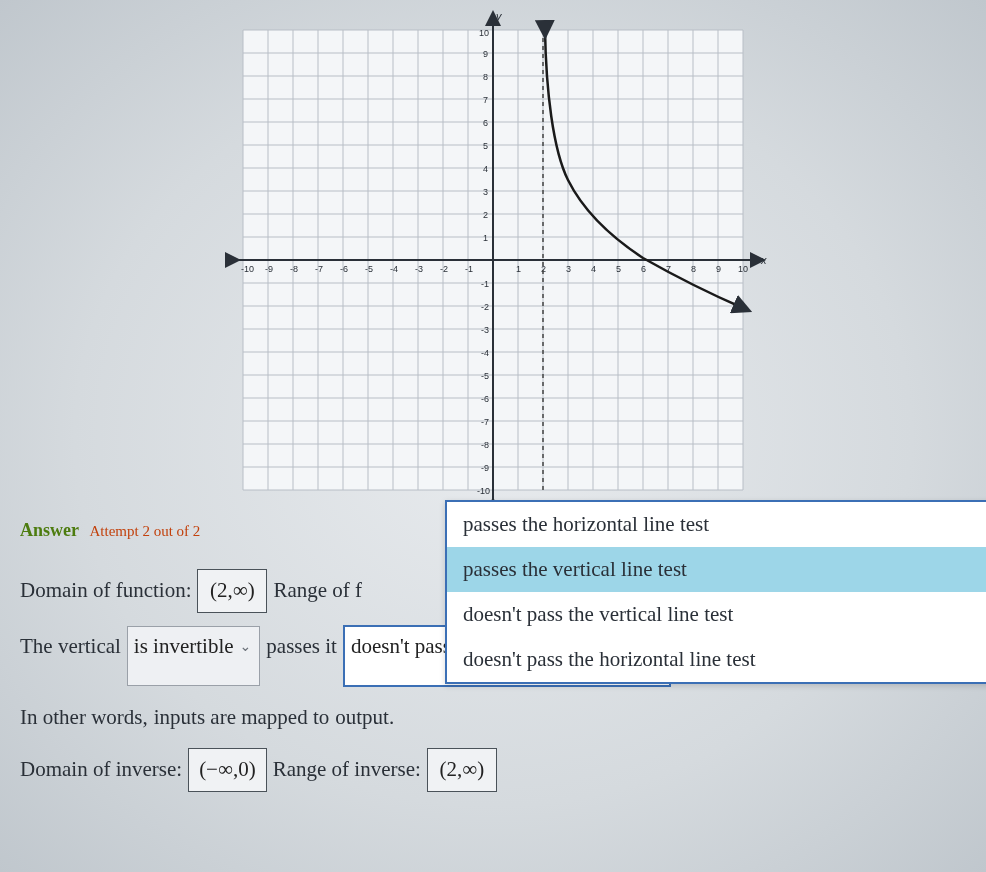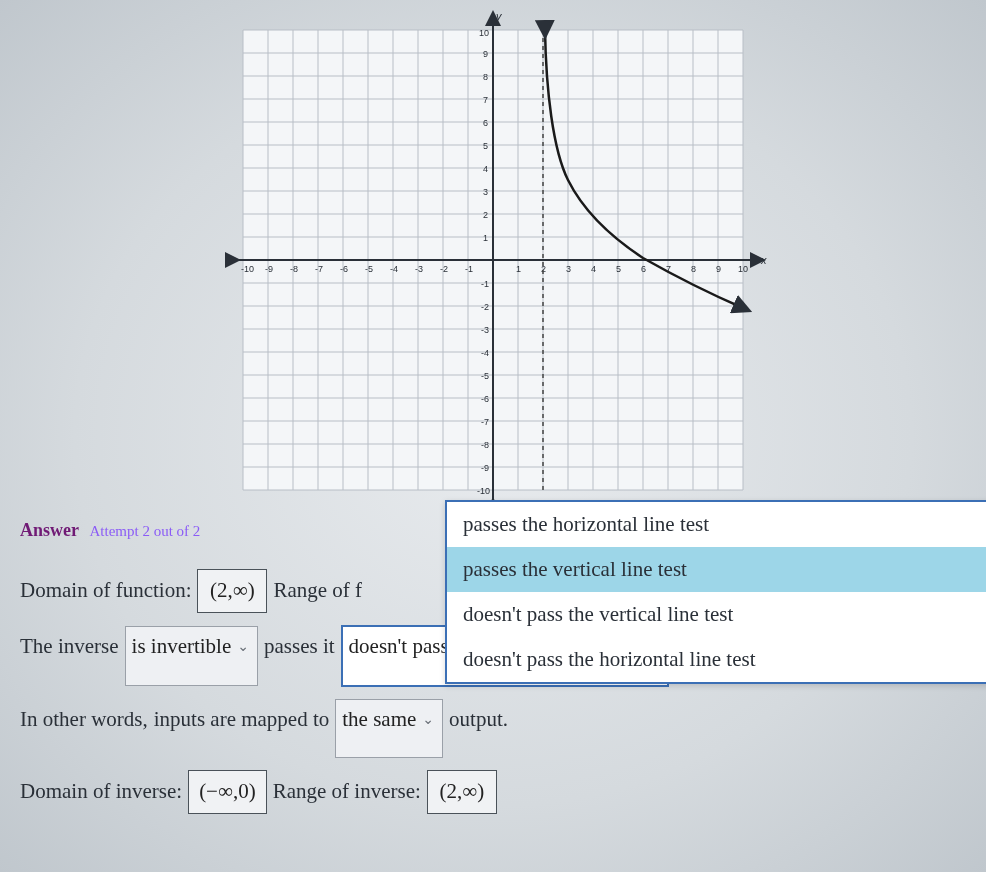--- a/index.html
+++ b/index.html
@@ -27,24 +27,24 @@
   .answer-area {
     padding: 10px 20px 20px 20px;
     position: relative;
   }
   .answer-header {
     font-size: 18px;
     margin-bottom: 28px;
   }
   .answer-label {
     font-weight: bold;
-    color: #701a75;
+    color: #4d7c0f;
   }
   .attempt {
-    color: #8b5cf6;
+    color: #c2410c;
     font-size: 15px;
     margin-left: 6px;
   }
   .row {
     font-size: 21px;
     margin: 12px 0;
     line-height: 1.8;
     display: flex;
     flex-wrap: wrap;
     align-items: baseline;
@@ -229,31 +229,30 @@
     <span class="attempt">Attempt 2 out of 2</span>
   </div>
 
   <div class="row">
     <span>Domain of function:</span>
     <span class="input-box">(2,∞)</span>
     <span>Range of f</span>
   </div>
 
   <div class="row">
-    <span>The inverse</span>
+    <span>The vertical</span>
     <span class="dropdown">is invertible</span>
     <span>passes it</span>
     <span class="dropdown selected-open">doesn't pass the horizontal line test</span>
     <span>.</span>
   </div>
 
   <div class="row">
     <span>In other words,</span>
     <span>inputs are mapped to</span>
-    <span class="dropdown">the same</span>
     <span>output.</span>
   </div>
 
   <div class="row">
     <span>Domain of inverse:</span>
     <span class="input-box">(−∞,0)</span>
     <span>Range of inverse:</span>
     <span class="input-box">(2,∞)</span>
   </div>
 

